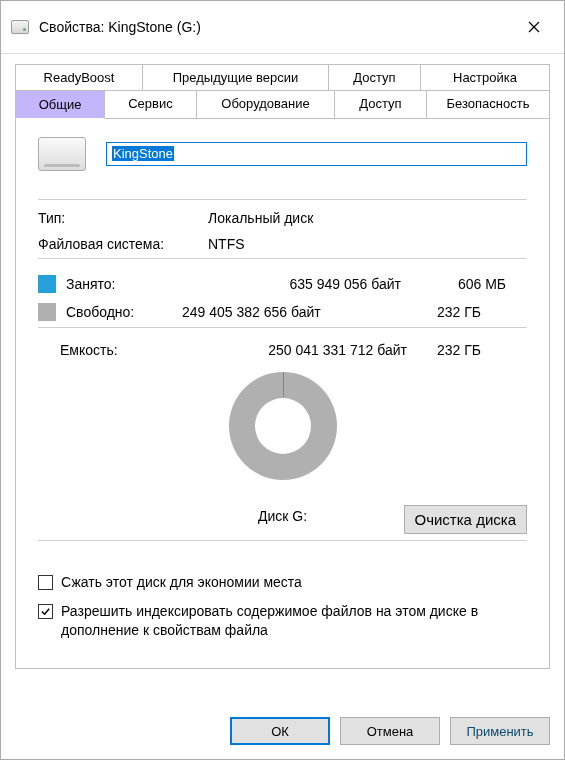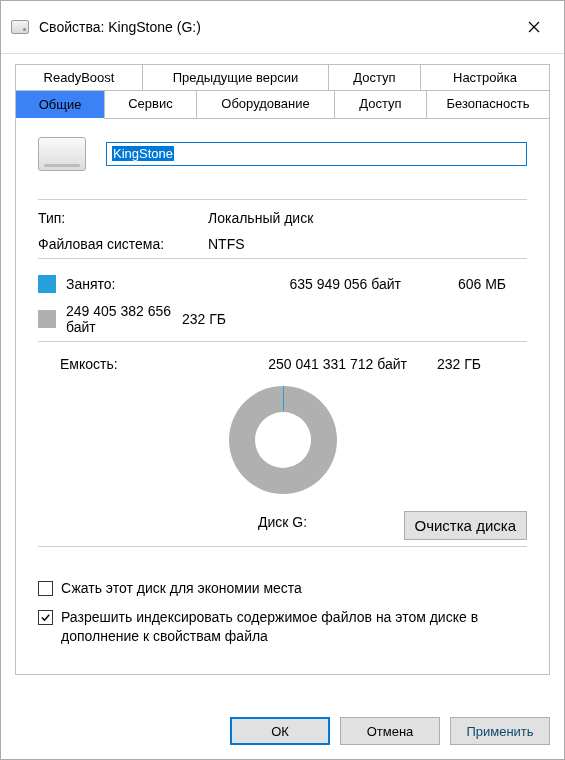--- a/index.html
+++ b/index.html
@@ -63,21 +63,21 @@
     background:#fff;
     padding:5px 0;
     font-size:13px;
     text-align:center;
     position:relative;
     cursor:default;
   }
   .tabrow.top .tab { border-bottom:1px solid #bfbfbf; }
   .tabrow .tab + .tab { border-left:none; }
   .tab.active {
-    background:#3b82f6;
+    background:#c4b5fd;
     border-bottom:1px solid #fff;
     z-index:2;
     margin-bottom:-1px;
     padding-top:6px; padding-bottom:6px;
     font-weight:400;
   }
   .tabrow.top { margin-bottom:-1px; }
   .tabrow.bottom { }
   .tab-panel {
     border:1px solid #bfbfbf;
@@ -131,21 +131,21 @@
   .piewrap { display:flex; flex-direction:column; align-items:center; margin-top:14px; position:relative;}
   .pie {
     width:108px; height:108px; border-radius:50%;
     background: conic-gradient(#26a0da 0deg 1deg, #b0b0b0 1deg 360deg);
     position:relative;
   }
   .pie::after{
     content:""; position:absolute; left:50%; top:50%; width:56px; height:56px;
     background:#fff; border-radius:50%; transform:translate(-50%,-50%);
   }
-  .disk-label { margin-top:20px; font-size:14px;}
+  .disk-label { margin-top:28px; font-size:14px;}
 
   .cleanup-btn {
     position:absolute; right:0; bottom:0;
     border:1px solid #adadad; background:#e1e1e1;
     padding:5px 10px; font-family:inherit; font-size:15px;
     cursor:default;
   }
 
   .checks { margin-top:22px; font-size:14px; }
   .chk { display:flex; align-items:flex-start; gap:8px; margin-bottom:10px; line-height:1.35;}
@@ -219,20 +219,21 @@
         <hr class="hr">
 
         <div class="usage">
           <div class="urow">
             <div class="sw used"></div>
             <div>Занято:</div>
             <div>635 949 056 байт</div>
             <div>606 МБ</div>
 
             <div class="sw free"></div>
+            <div>Свободно:</div>
             <div>249 405 382 656 байт</div>
             <div>232 ГБ</div>
           </div>
         </div>
 
         <hr class="hr">
 
         <div class="caprow">
           <div></div>
           <div>Емкость:</div>

